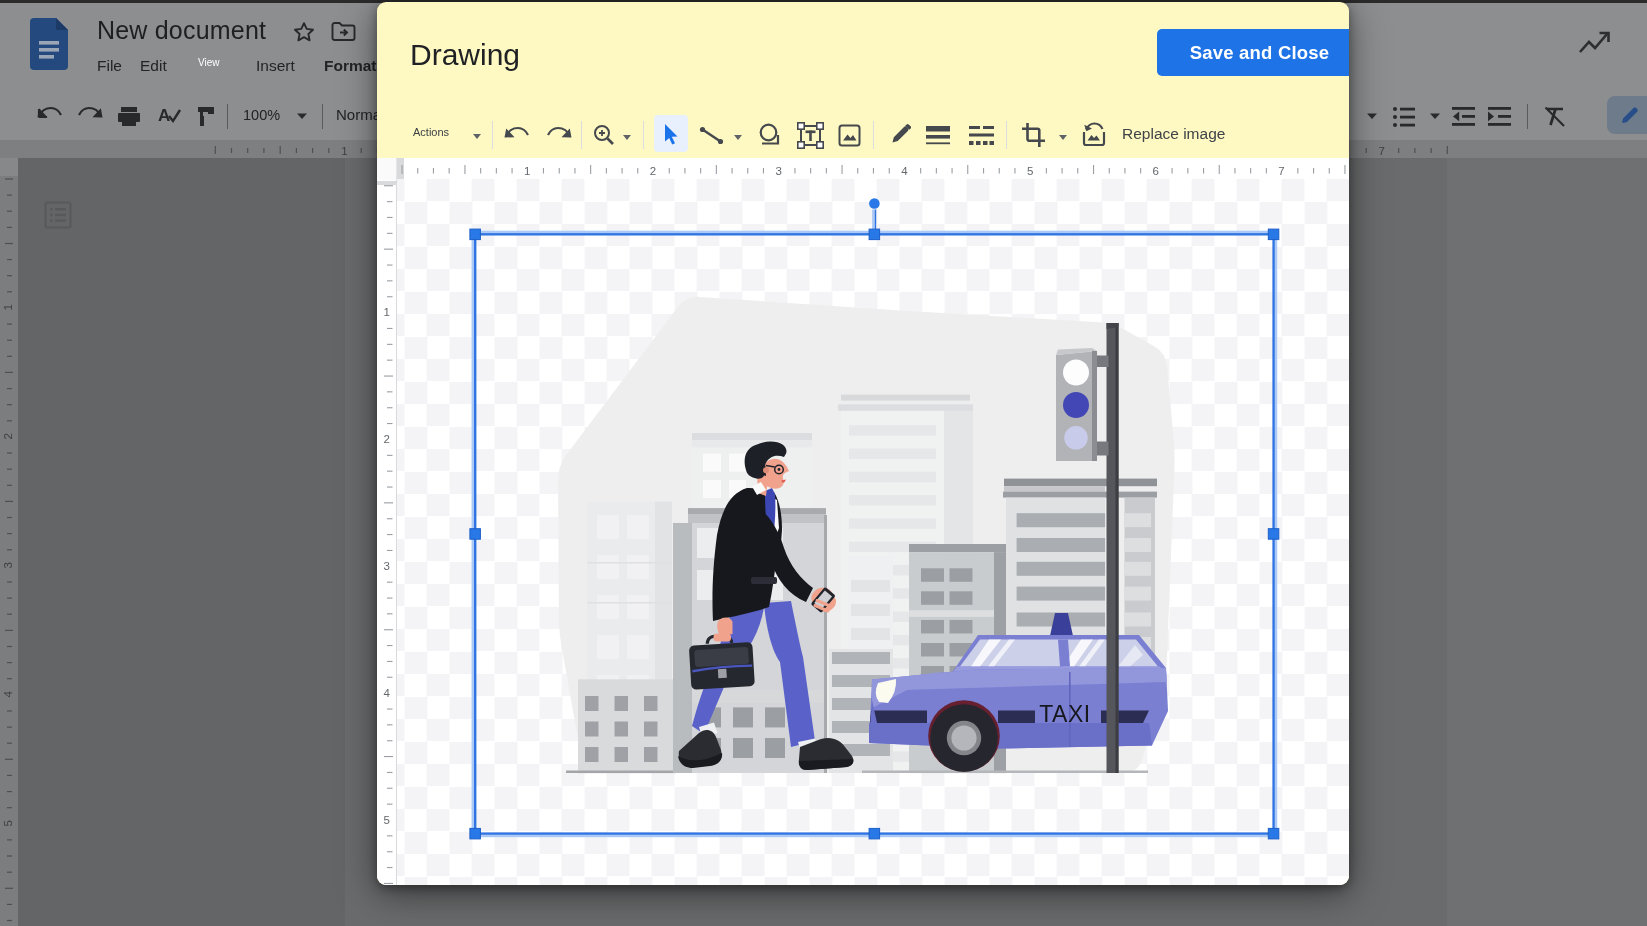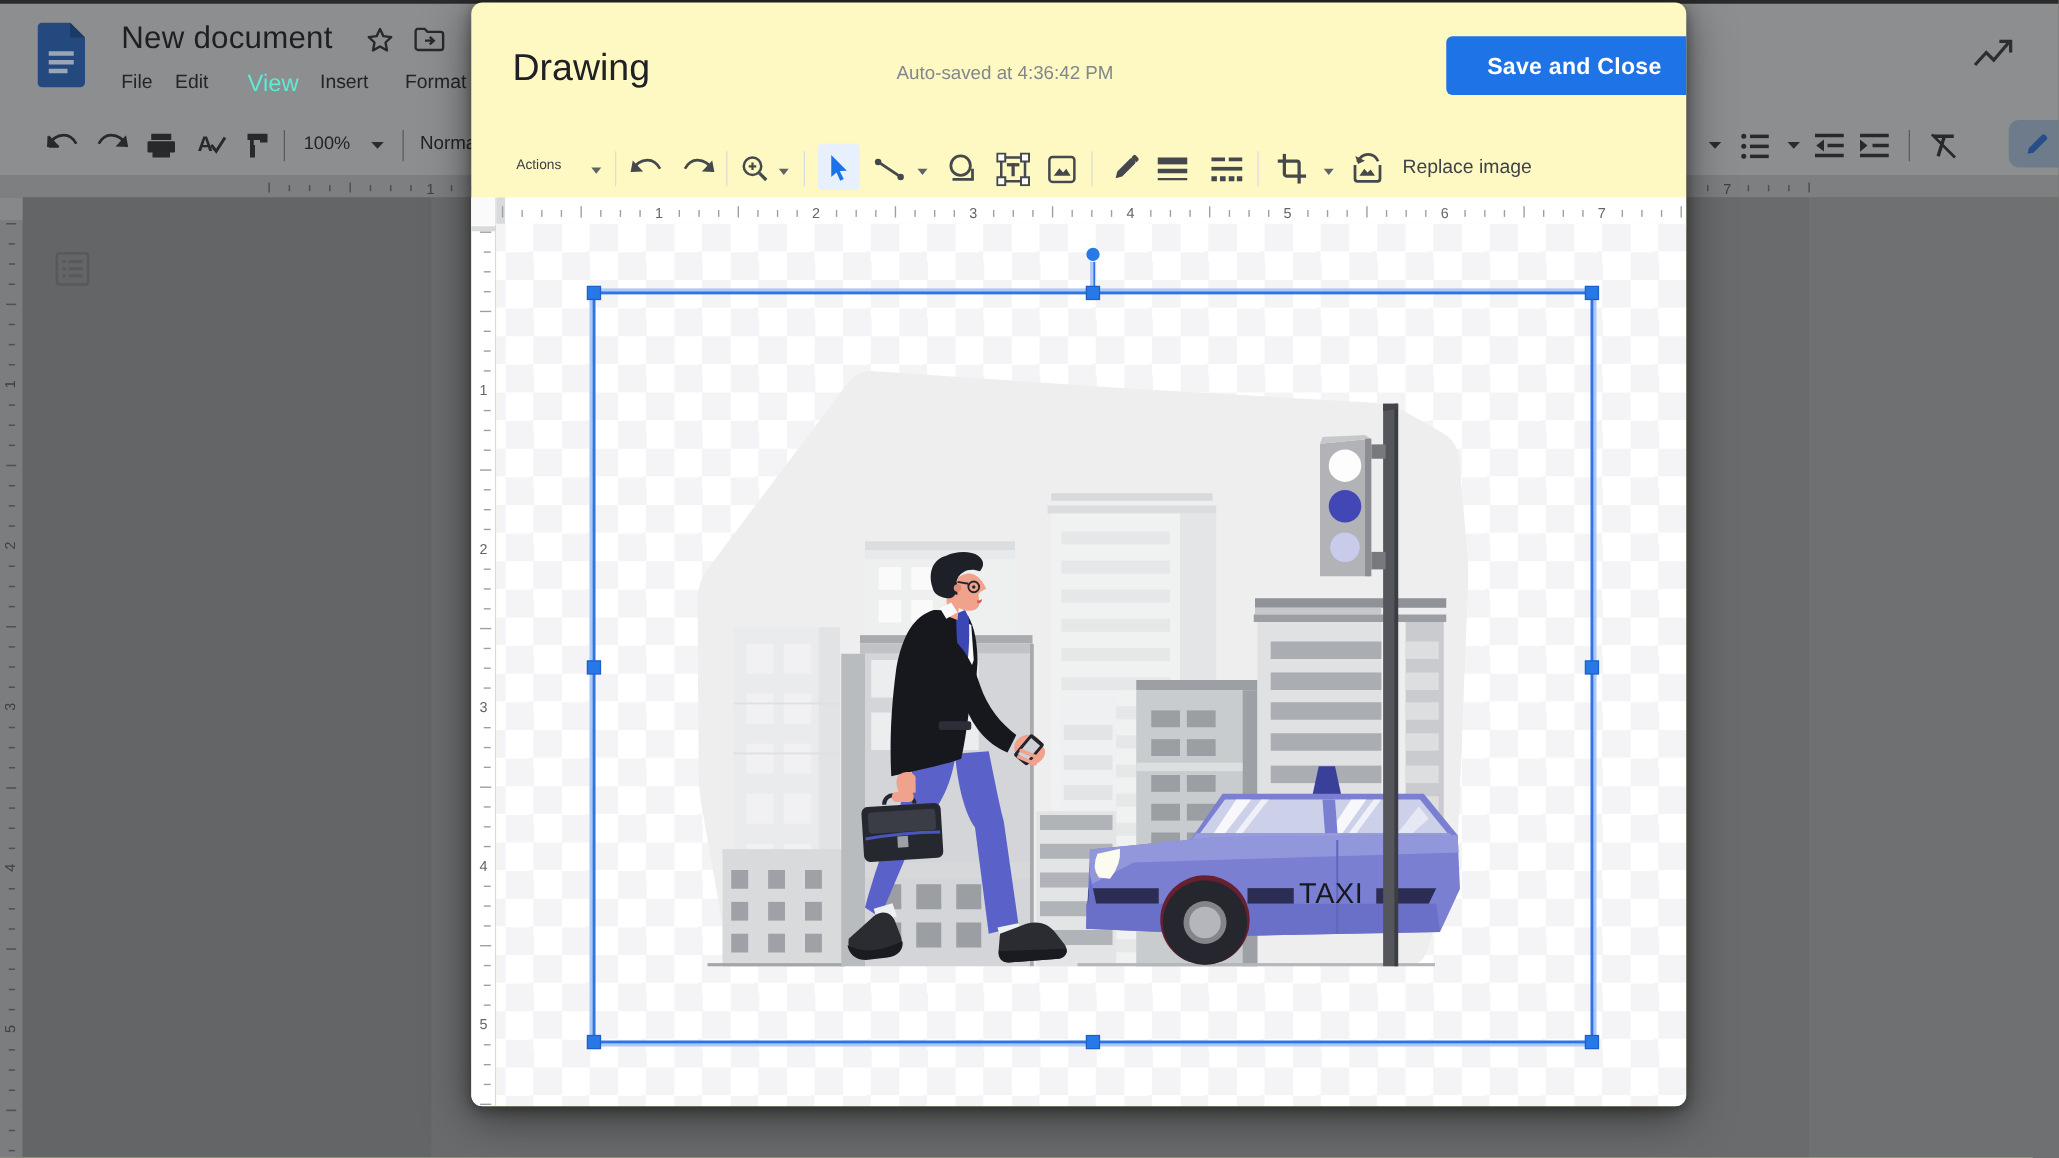--- a/index.html
+++ b/index.html
@@ -26,23 +26,23 @@
 <div class="abs" style="left:97px;top:16px;font-size:25px;color:#1e1f20;letter-spacing:0.2px;">New document</div>
 <svg class="abs" style="left:292px;top:20px;" width="24" height="24" viewBox="0 0 24 24">
 <path d="M12 3.2 L14.7 8.9 L21 9.7 L16.4 14 L17.6 20.3 L12 17.2 L6.4 20.3 L7.6 14 L3 9.7 L9.3 8.9 Z" fill="none" stroke="#29292b" stroke-width="1.9" stroke-linejoin="round"></path>
 </svg>
 <svg class="abs" style="left:331px;top:22px;" width="25" height="20" viewBox="0 0 25 20">
 <path d="M1.5 3 a2 2 0 0 1 2 -2 L8.5 1 L11 3.5 L21.5 3.5 a2 2 0 0 1 2 2 L23.5 16 a2 2 0 0 1 -2 2 L3.5 18 a2 2 0 0 1 -2 -2 Z" fill="none" stroke="#29292b" stroke-width="1.9"></path>
 <path d="M9 10.5 L15.5 10.5 M12.8 7.5 L16 10.5 L12.8 13.5" fill="none" stroke="#29292b" stroke-width="1.9"></path>
 </svg>
 <div class="abs" style="left:97px;top:57px;font-size:15.5px;color:#232426;">File</div>
 <div class="abs" style="left:140px;top:57px;font-size:15.5px;color:#232426;">Edit</div>
-<div class="abs" style="left:198px;top:57px;font-size:19px;color:#5eead4;text-align:center;">View</div>
+<div class="abs" style="left:198px;top:57px;font-size:10px;color:#ffffff;text-align:center;">View</div>
 <div class="abs" style="left:256px;top:57px;font-size:15.5px;color:#232426;">Insert</div>
-<div class="abs" style="left:324px;top:57px;font-size:15.5px;color:#232426;">Format</div>
+<div class="abs" style="left:324px;top:57px;font-size:15.5px;color:#232426;font-weight:bold;">Format</div>
 <svg class="abs" style="left:36px;top:104px;" width="300" height="26" viewBox="0 0 300 26">
 <g fill="none" stroke="#28292b" stroke-width="2.2">
 <path d="M3 13 C5 7 10 4 15 4 C20 4 23 7 25 11"></path>
 <path d="M3 13 L3 5 M3 13 L11 13" stroke-linejoin="round"></path>
 </g>
 <path d="M1.5 13.5 L3.2 4.2 L11.5 13.2 Z" fill="#28292b"></path>
 <g fill="none" stroke="#28292b" stroke-width="2.2">
 <path d="M65 13 C63 7 58 4 53 4 C48 4 45 7 43 11"></path>
 </g>
 <path d="M66.5 13.5 L64.8 4.2 L56.5 13.2 Z" fill="#28292b"></path>
@@ -189,21 +189,20 @@
       <rect x="11" y="7" width="11" height="2.5"></rect>
 <rect x="6" y="12.7" width="2.5" height="2.5"></rect>
       <rect x="11" y="12.7" width="11" height="2.5"></rect>
 <rect x="6" y="18.4" width="2.5" height="2.5"></rect>
       <rect x="11" y="18.4" width="11" height="2.5"></rect>
     </g>
 </svg>
 <div class="abs" style="left:377px;top:2px;width:972px;height:883px;background:#fef9c3;border-radius:9px;
 box-shadow:0 8px 36px rgba(0,0,0,0.5),0 3px 10px rgba(0,0,0,0.35);overflow:hidden;">
 <div class="abs" style="left:33px;top:36px;font-size:30px;color:#202124;">Drawing</div>
-<div class="abs" style="left:167px;top:48px;width:520px;text-align:center;font-size:15px;color:#82878c;">Auto-saved at 4:36:42 PM</div>
 <div class="abs" style="left:736px;top:27px;width:205px;height:47px;background:#1e73e7;border-radius:5px;color:#ffffff;font-size:18.5px;font-weight:bold;text-align:center;line-height:47px;letter-spacing:0.2px;margin-left:44px;">Save and Close</div>
 <div class="abs" style="left:36px;top:124px;font-size:11px;color:#3c4043;">Actions</div>
 <svg class="abs" style="left:95px;top:131px;" width="10" height="7">
       <path d="M1 1 L5 6 L9 1 Z" fill="#5f6368"></path>
     </svg>
 <div class="abs" style="left:115px;top:119px;width:1px;height:28px;background:#dadce0;"></div>
 <svg class="abs" style="left:126px;top:123px;" width="70" height="20" viewBox="0 0 70 20">
 <path d="M3 12 C5 6 10 3 15 3 C20 3 23 6 25 10" fill="none" stroke="#45494d" stroke-width="2.2"></path>
 <path d="M1.5 12.5 L3.2 3.4 L11.5 12.2 Z" fill="#45494d"></path>
 <path d="M67 12 C65 6 60 3 55 3 C50 3 47 6 45 10" fill="none" stroke="#45494d" stroke-width="2.2"></path>

